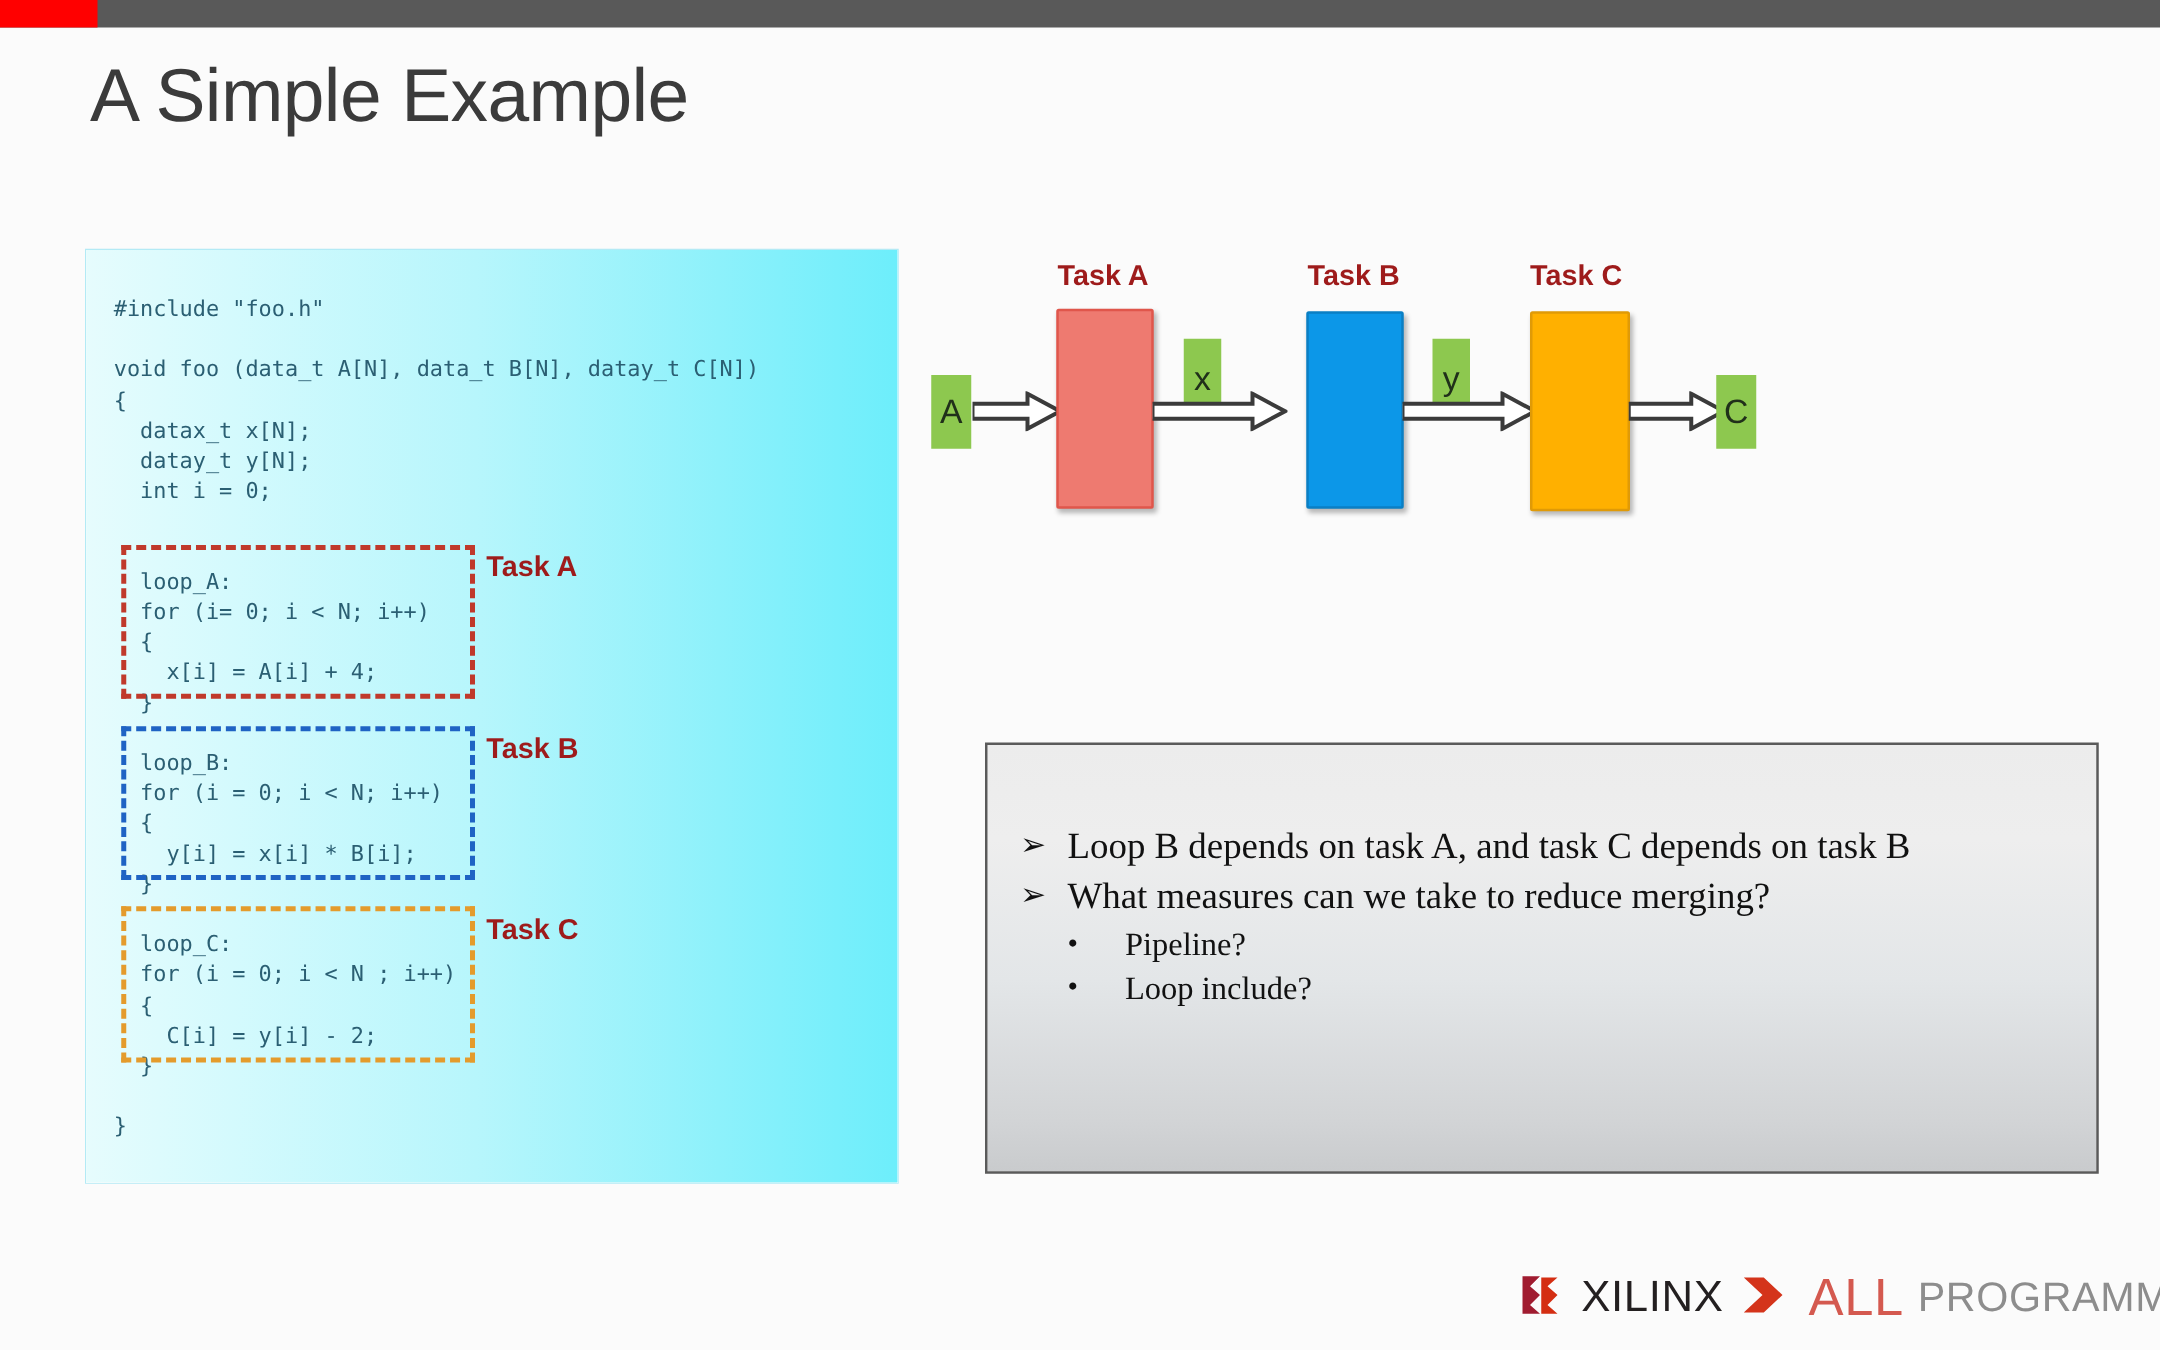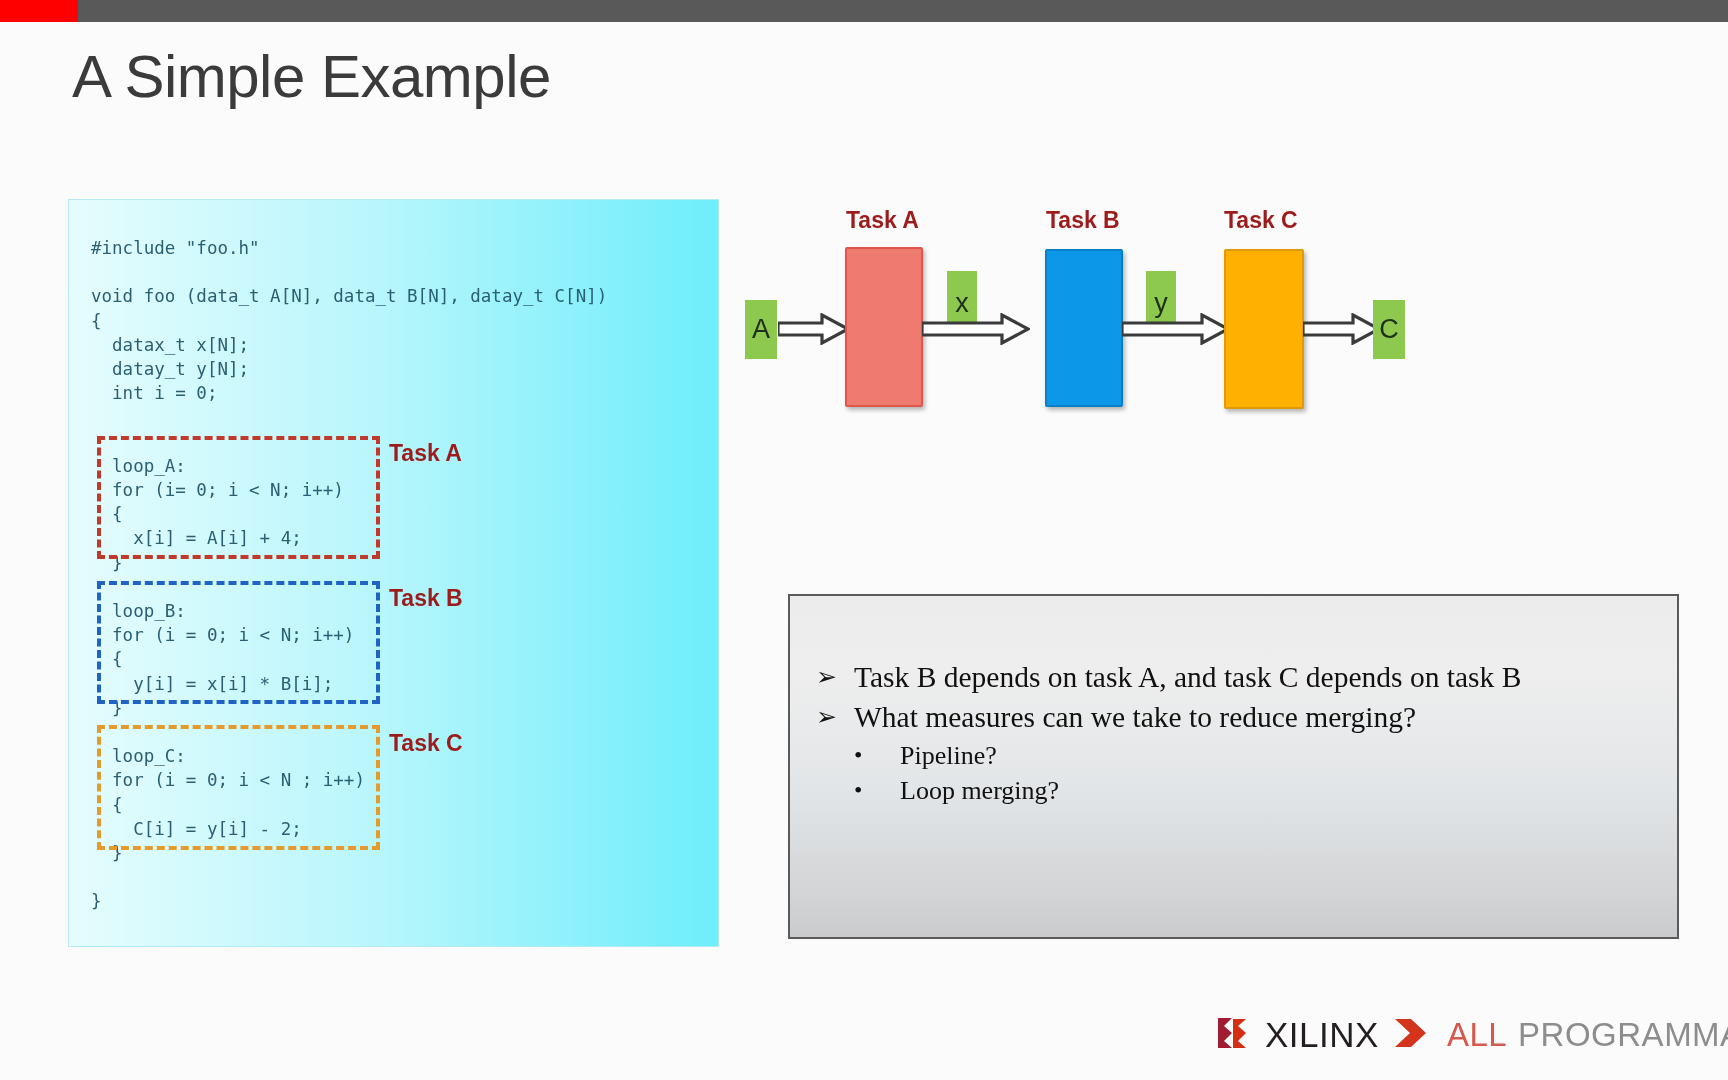--- a/index.html
+++ b/index.html
@@ -168,21 +168,21 @@
   }
   .logo-mark { margin-right: 12px; display: block; }
   .logo-xilinx {
     font-size: 35px;
     font-weight: 500;
     color: #231f20;
     letter-spacing: 0.5px;
   }
   .logo-chev { margin: 0 14px; display: block; }
   .logo-all {
-    font-size: 33px;
+    font-size: 42px;
     color: #d4594f;
     letter-spacing: 0.5px;
     font-weight: 400;
   }
   .logo-prog {
     font-size: 33px;
     color: #8d8d8d;
     letter-spacing: 0.5px;
     font-weight: 400;
     margin-left: 11px;
@@ -281,36 +281,36 @@
     </div>
 
     <div class="vbox" style="left:573px; top:85px; width:32px; height:59px;">C</div>
   </div>
 
   <div class="note-box">
     <div class="note-list">
 
       <div class="note-l1">
         <span class="glyph">➢</span>
-        <span class="txt">Task B depends on task A, and task C depends on task B</span>
+        <span class="txt">Loop B depends on task A, and task C depends on task B</span>
       </div>
 
       <div class="note-l1">
         <span class="glyph">➢</span>
         <span class="txt">What measures can we take to reduce merging?</span>
       </div>
 
       <div class="note-l2">
         <span class="glyph">•</span>
         <span class="txt">Pipeline?</span>
       </div>
 
       <div class="note-l2">
         <span class="glyph">•</span>
-        <span class="txt">Loop merging?</span>
+        <span class="txt">Loop include?</span>
       </div>
 
     </div>
   </div>
 
   <div class="footer-logo">
     <span class="logo-mark">
       <svg width="38" height="38" viewBox="0 0 38 38">
         <polygon points="3,4 17,4 9,12 17,19 3,19" fill="#a01c30"></polygon>
         <polygon points="3,19 17,19 9,27 17,34 3,34" fill="#a01c30"></polygon>

